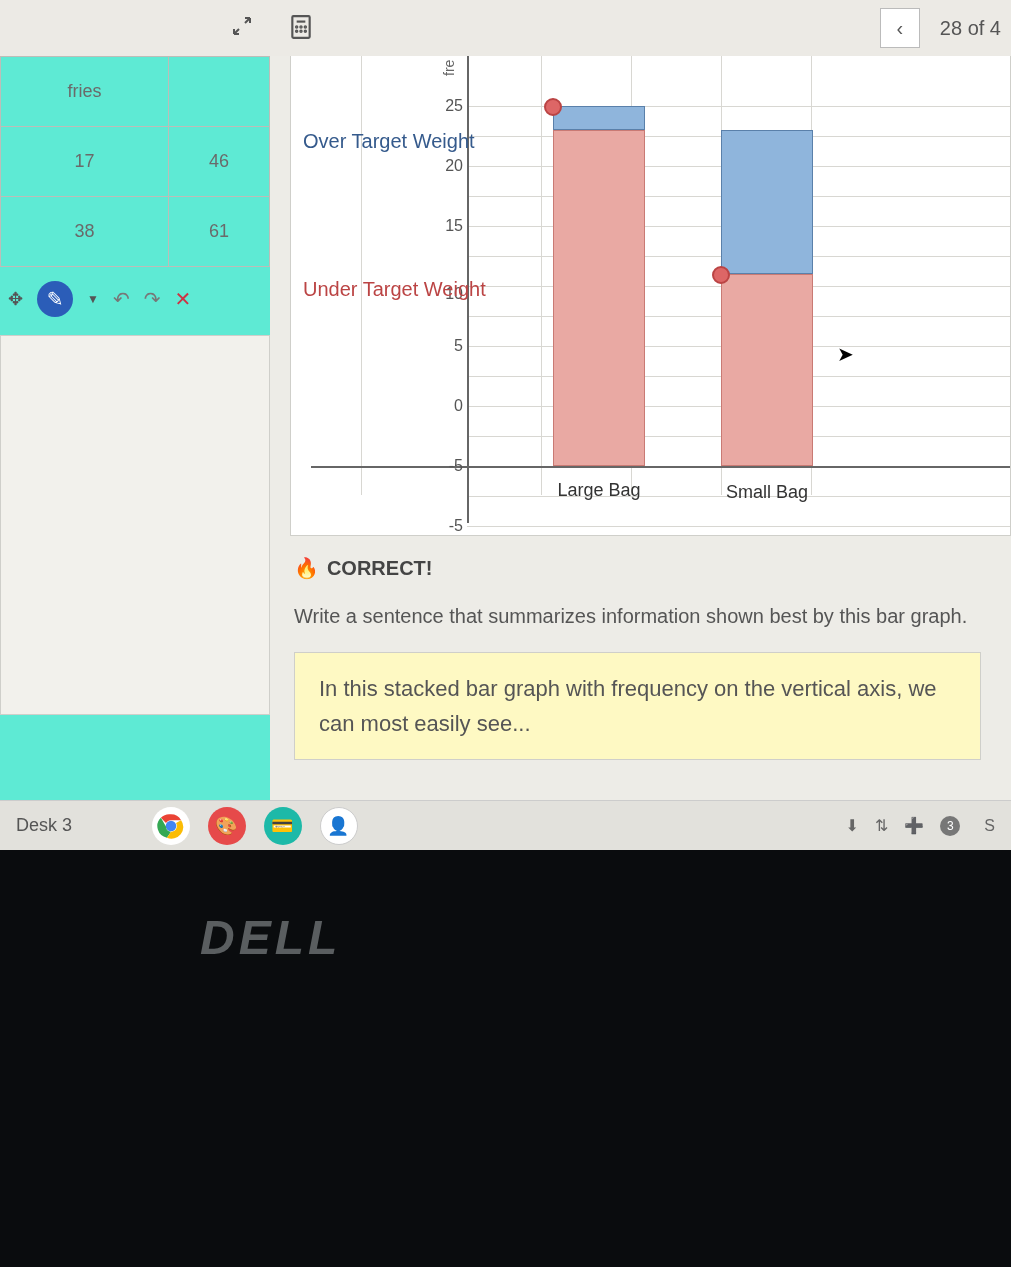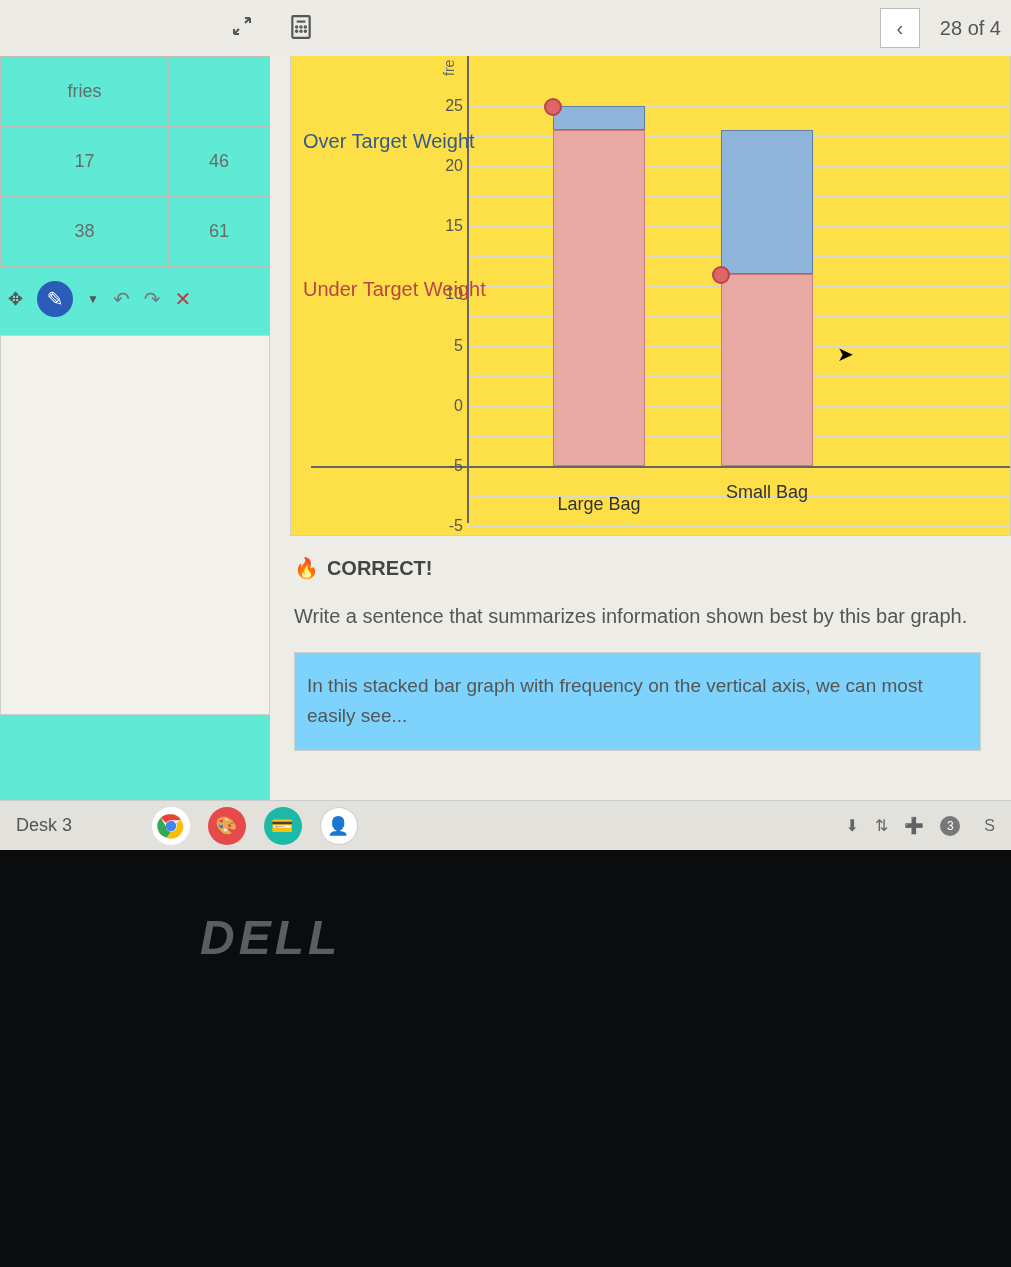--- a/index.html
+++ b/index.html
@@ -42,21 +42,21 @@
   .tool-circle {
     width: 36px; height: 36px; border-radius: 50%; background: #2b5db8; color: #fff;
     display: flex; align-items: center; justify-content: center; font-size: 20px; cursor: pointer;
   }
   .tool-arrow { color:#555; font-size: 12px; }
   .tool-redo { color:#777; font-size:20px; }
   .tool-close { color:#c34; font-size:20px; cursor:pointer; }
   .blank-panel { margin-top: 4px; height: 380px; border: 1px solid #cfcfca; background: #f2f1ec; }
   .right-col { flex: 1; background: #edece7; padding: 0 0 0 20px; position: relative; }
   .chart-wrap {
-    border: 1px solid #cfcfca; border-top: none; background: #fde047;
+    border: 1px solid #cfcfca; border-top: none; background: #ffffff;
     height: 480px; position: relative; overflow: hidden;
   }
   .grid-line-h { position: absolute; left: 176px; right: 0; height: 1px; background: #d8d7d2; }
   .grid-line-v { position: absolute; top: 0; bottom: 40px; width: 1px; background: #d8d7d2; }
   .axis-y { position: absolute; left: 176px; top: -10px; bottom: 12px; width: 2px; background: #666; }
   .axis-x { position: absolute; left: 20px; right: 0; height: 2px; background: #666; }
   .tick-label {
     position: absolute; width: 34px; text-align: right; color: #555; font-size: 16px;
     transform: translateY(-50%);
   }
@@ -78,22 +78,22 @@
   }
   .cursor-pointer {
     position: absolute; font-size: 20px; color: #000;
   }
   .below { padding: 20px 30px 10px 4px; }
   .correct-line { display: flex; align-items: center; gap: 8px; margin-bottom: 20px; }
   .correct-line .fire { font-size: 20px; }
   .correct-line .txt { font-size: 20px; font-weight: bold; color: #444; }
   .prompt { font-size: 20px; color: #555; line-height: 1.6; margin-bottom: 20px; }
   .answer-box {
-    border: 1px solid #cfcfca; background: #7dd3fc; padding: 18px 12px;
-    font-size: 19px; color: #555; line-height: 1.6;
+    border: 1px solid #cfcfca; background: #fef9c3; padding: 18px 24px;
+    font-size: 22px; color: #555; line-height: 1.6;
   }
   .taskbar {
     position: absolute; left: 0; right: 0; top: 800px; height: 50px;
     background: #e2e1dc; display: flex; align-items: center; padding: 0 16px;
     border-top: 1px solid #ccc;
   }
   .desk-label { color: #555; font-size: 18px; margin-right: 80px; }
   .task-icon {
     width: 38px; height: 38px; border-radius: 50%; margin-right: 18px;
     display: flex; align-items: center; justify-content: center; color: #fff; font-size: 18px;
@@ -221,21 +221,21 @@
       </div>
 
       <div class="bar" style="left:430px; top:74px;">
         <div class="bar-seg bar-blue" style="height:144px;"></div>
         <div class="bar-seg bar-red" style="height:192px;"></div>
       </div>
 
       <div class="handle" style="left:421px; top:210px;"></div>
       <div class="handle" style="left:253px; top:42px;"></div>
 
-      <span class="bar-cat" style="left:248px; top:438px;">Large Bag</span>
+      <span class="bar-cat" style="left:248px; top:424px;">Large Bag</span>
       <span class="bar-cat" style="left:416px; top:426px;">Small Bag</span>
 
       <span class="cursor-pointer" style="left:546px; top:286px;">➤</span>
     </div>
 
     <div class="below">
       <div class="correct-line">
         <span class="fire">🔥</span>
         <span class="txt">CORRECT!</span>
       </div>

